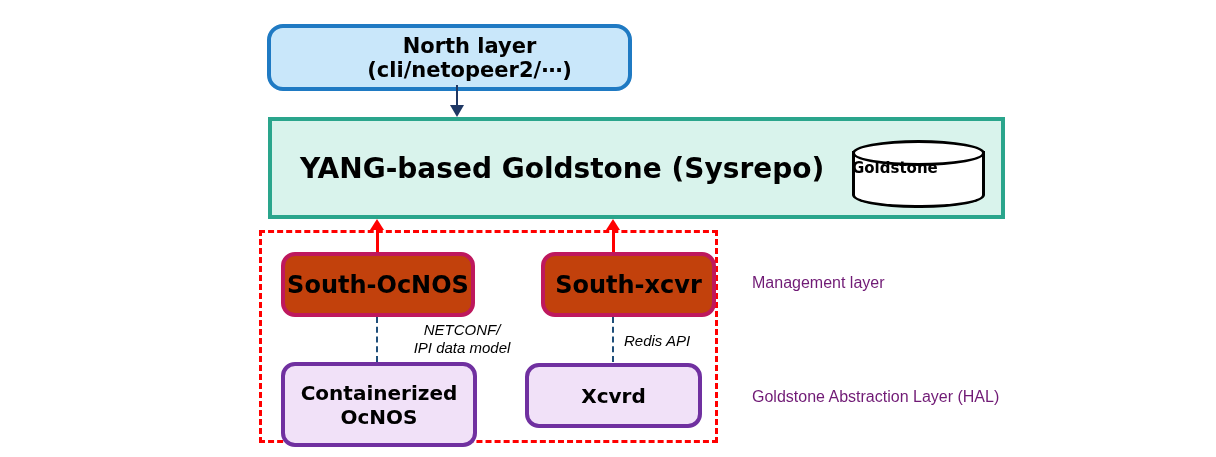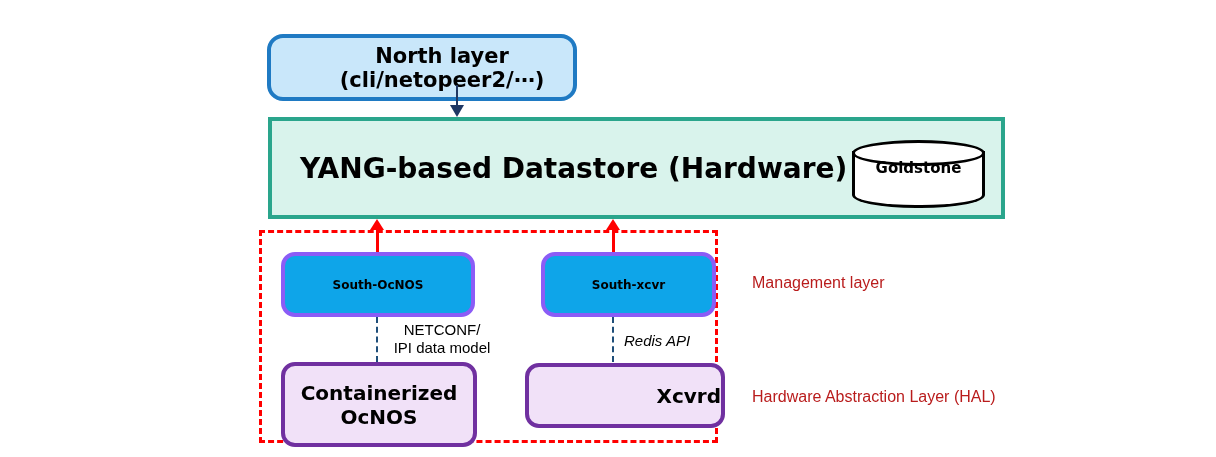--- a/index.html
+++ b/index.html
@@ -16,21 +16,21 @@
     box-sizing: border-box;
     display: flex;
     align-items: center;
     justify-content: center;
     text-align: center;
     font-weight: bold;
     color: #000000;
   }
   
   .north-box {
-    left: 267px; top: 34px; width: 310px; height: 67px;
+    left: 267px; top: 24px; width: 365px; height: 67px;
     border: 4px solid #1F7AC3;
     background: #C9E7FA;
     border-radius: 16px;
     font-size: 21px;
     padding-left: 40px;
   }
   
   .navy-line {
     position: absolute; left: 456px; top: 85px;
     width: 2px; height: 21px; background: #1F3864;
@@ -69,21 +69,21 @@
     position: absolute; left: 0; top: 11px;
     width: 127px; height: 54px;
     box-sizing: content-box;
     background: #ffffff;
     border: 3px solid #000000; border-top: none;
     border-radius: 0 0 64px 64px / 0 0 13px 13px;
     z-index: 1;
   }
   .cyl-text {
     position: absolute; left: 0; top: 19px; width: 133px;
-    z-index: 3; text-align: center;
+    z-index: 3; 
     font-weight: bold; font-size: 15px; line-height: 1.25; color: #000000;
   }
   
   .group-rect {
     position: absolute;
     box-sizing: border-box;
     left: 259px; top: 230px; width: 459px; height: 213px;
     border: 3px dashed #FF0000;
   }
   
@@ -95,75 +95,75 @@
     position: absolute; top: 219px;
     width: 0; height: 0;
     border-left: 7px solid transparent;
     border-right: 7px solid transparent;
     border-bottom: 11px solid #FF0000;
   }
   .red-1 { left: 376px; } .red-1h { left: 370px; }
   .red-2 { left: 612px; } .red-2h { left: 606px; }
   
   .south-box {
-    border: 4px solid #8b5cf6;
-    background: #0ea5e9;
+    border: 4px solid #be185d;
+    background: #c2410c;
     border-radius: 14px;
-    font-size: 12px;
+    font-size: 24px;
   }
   .south-ocnos { left: 281px; top: 252px; width: 194px; height: 65px; }
   .south-xcvr  { left: 541px; top: 252px; width: 175px; height: 65px; }
   
   .dash-conn {
     position: absolute; top: 317px; height: 45px; width: 0;
     border-left: 2px dashed #1F4E79;
   }
   .conn-1 { left: 376px; }
   .conn-2 { left: 612px; }
   .conn-label {
     position: absolute;
     font-family: "Liberation Sans", sans-serif;
     font-weight: normal; font-size: 15px; color: #000000;
     text-align: center; line-height: 1.2;
   }
-  .netconf-label { left: 382px; top: 321px; width: 120px; }
+  .netconf-label { left: 402px; top: 321px; width: 120px; font-style: italic; }
   .redis-label   { left: 624px; top: 332px; width: 80px; text-align: left; font-style: italic; }
   
   .hal-box {
     border: 4px solid #7030A0;
     background: #F1E1F8;
     border-radius: 14px;
     font-size: 20px;
     line-height: 1.2;
   }
   .hal-ocnos { left: 281px; top: 362px; width: 196px; height: 85px; padding: 0 2px; }
-  .hal-xcvrd { left: 525px; top: 363px; width: 200px; height: 65px; justify-content: flex-end; }
+  .hal-xcvrd { left: 525px; top: 363px; width: 177px; height: 65px; }
   
   .side-label {
     position: absolute;
     font-family: "Liberation Sans", sans-serif;
-    font-size: 16px; color: #b91c1c; white-space: nowrap;
+    font-size: 16px; color: #701a75; white-space: nowrap;
   }
   .mgmt-label { left: 752px; top: 274px; }
   .hal-label  { left: 752px; top: 388px; }
 </style>
 </head>
 <body>
 
 <div class="canvas">
 
   <div class="box north-box">
     <span>North layer (cli/netopeer2/⋯)</span>
   </div>
 
   <div class="navy-line"></div>
   <div class="navy-head"></div>
 
   <div class="datastore-box">
-    <div class="datastore-title">YANG-based Datastore (Hardware)</div>
+    <div class="datastore-title">YANG-based Goldstone (Sysrepo)</div>
     <div class="cylinder">
       <div class="cyl-top"></div>
       <div class="cyl-body"></div>
       <div class="cyl-text">
         <div>Goldstone</div>
       </div>
     </div>
   </div>
 
   <div class="group-rect"></div>
@@ -190,15 +190,15 @@
   <div class="conn-label redis-label">Redis API</div>
 
   <div class="box hal-box hal-ocnos">
     <span>Containerized OcNOS</span>
   </div>
   <div class="box hal-box hal-xcvrd">
     <span>Xcvrd</span>
   </div>
 
   <div class="side-label mgmt-label">Management layer</div>
-  <div class="side-label hal-label">Hardware Abstraction Layer (HAL)</div>
+  <div class="side-label hal-label">Goldstone Abstraction Layer (HAL)</div>
 
 </div>
 
 </body></html>

